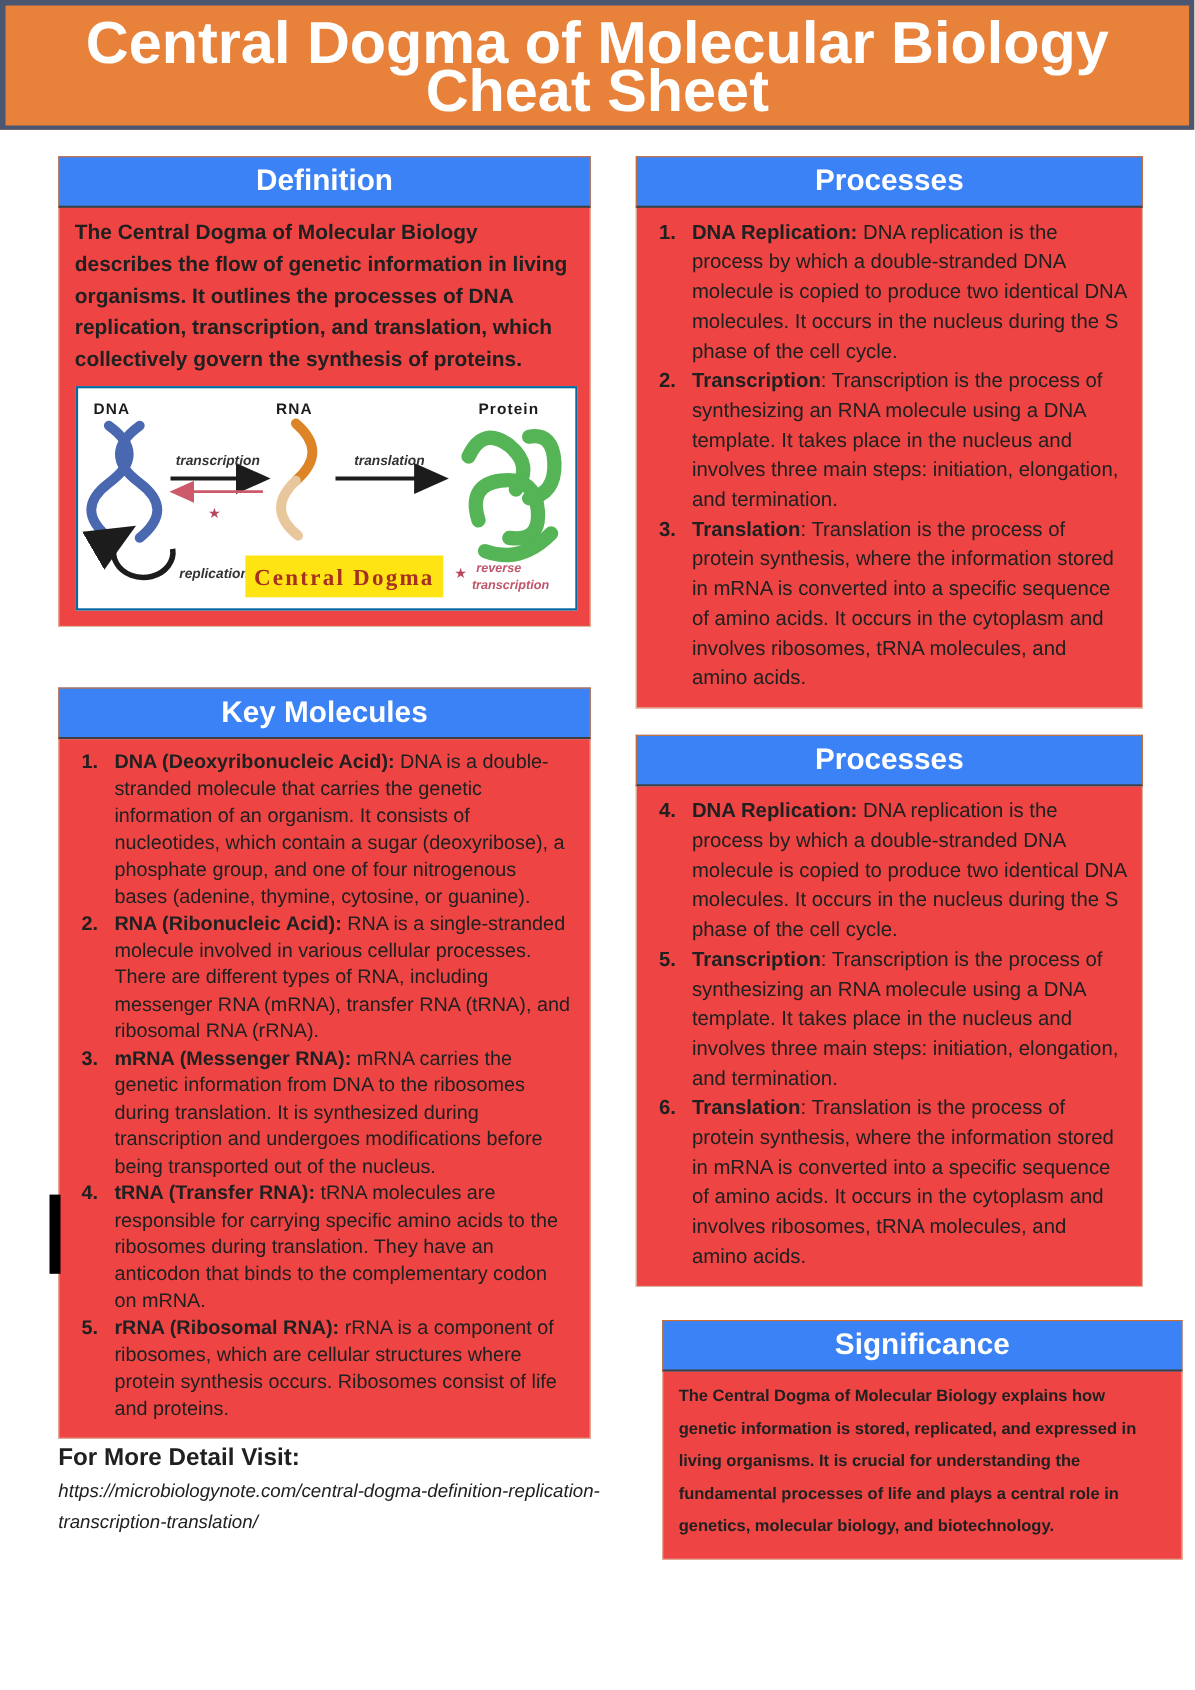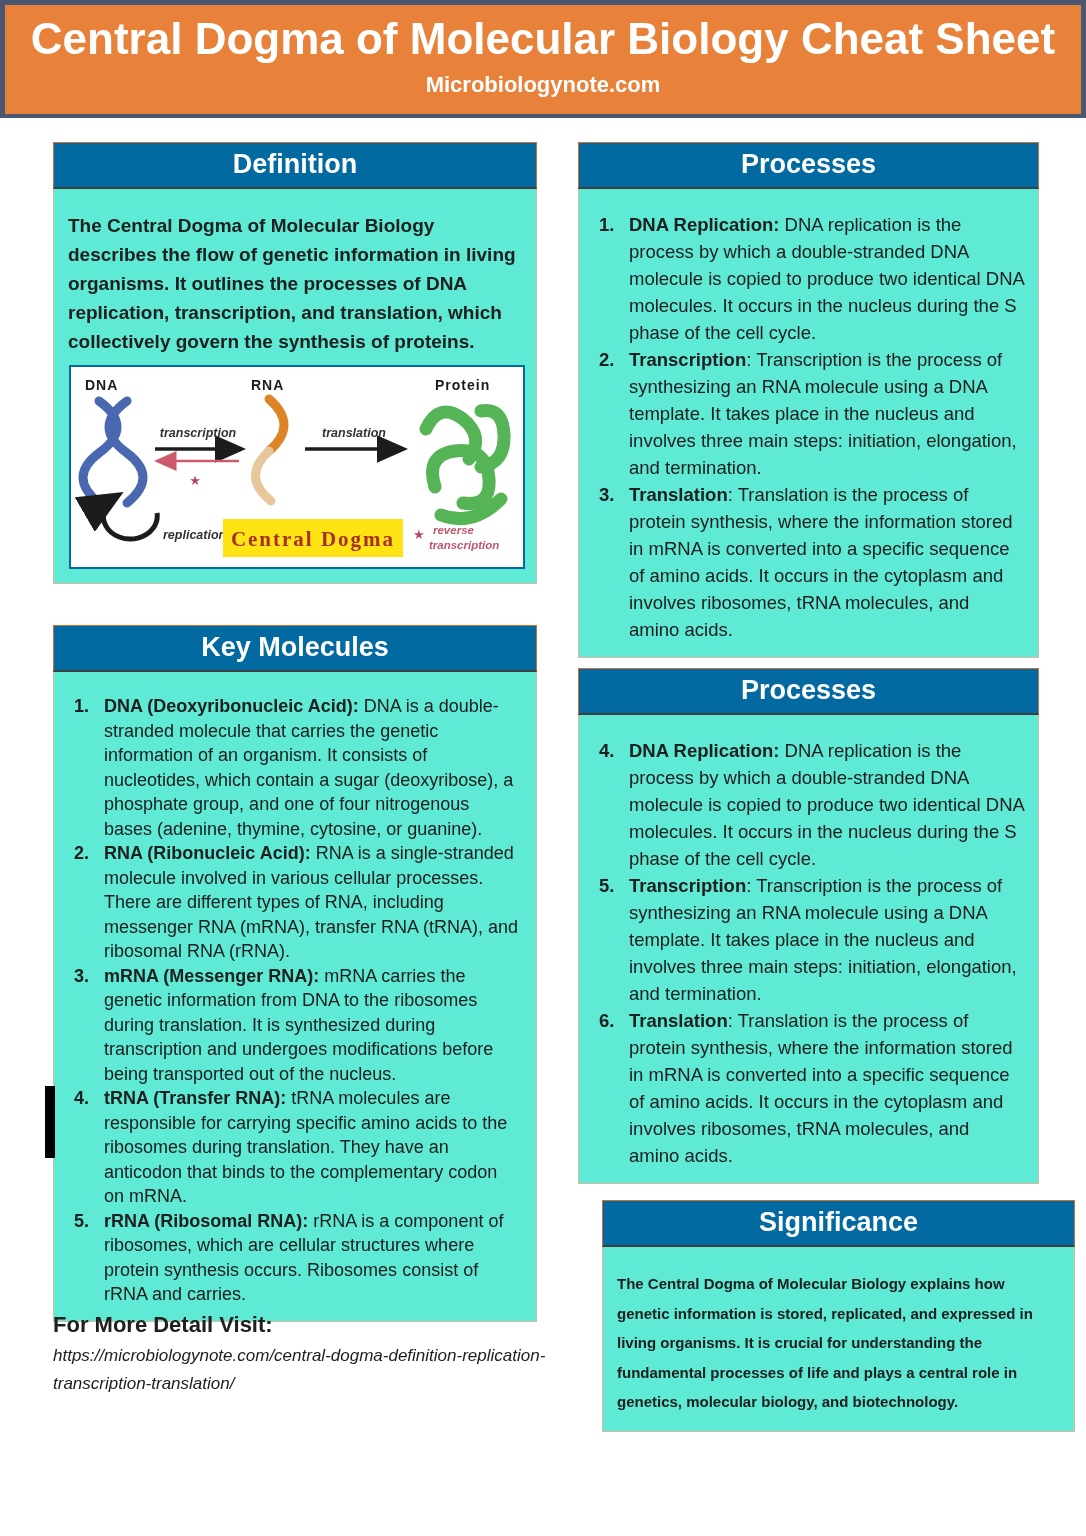--- a/index.html
+++ b/index.html
@@ -3,31 +3,31 @@
 <meta charset="utf-8">
 <style>
   html,body{margin:0;padding:0;background:#ffffff;}
   .page{position:relative;width:1086px;height:1536px;background:#ffffff;
         font-family:"Liberation Sans",sans-serif;color:#202020;overflow:hidden;}
 
   
   .banner{position:absolute;left:0;top:0;width:1086px;height:118px;
           background:#e8813a;border:5px solid #4b5671;border-bottom-width:4px;
           box-sizing:border-box;text-align:center;}
-  .banner-title{margin:0;padding-top:12px;font-size:44px;line-height:44px;
+  .banner-title{margin:0;padding-top:12px;font-size:54px;line-height:44px;
                 font-weight:bold;color:#ffffff;}
   .banner-subtitle{margin:0;padding-top:11px;font-size:22px;font-weight:bold;color:#ffffff;}
 
   
   .box{position:absolute;box-sizing:border-box;}
-  .box-header{background:#0369a1;border:1px solid #cf6f2f;border-bottom:2px solid #3f3f3f;
+  .box-header{background:#3b82f6;border:1px solid #cf6f2f;border-bottom:2px solid #3f3f3f;
               color:#ffffff;font-weight:bold;font-size:27px;text-align:center;
               padding:6px 0 7px 0;}
-  .box-body{background:#5eead4;border:1px solid #dcb89e;border-top:none;
-            padding:22px 14px 14px 14px;}
+  .box-body{background:#ef4444;border:1px solid #dcb89e;border-top:none;
+            padding:8px 14px 14px 14px;}
   .para{font-weight:bold;font-size:19px;line-height:29px;margin:0;}
 
   
   .li{display:flex;align-items:flex-start;}
   .num{flex:0 0 36px;padding-left:6px;font-weight:bold;box-sizing:border-box;}
   .itxt{flex:1;}
   .kmol .li{font-size:18px;line-height:24.5px;}
   .proc .li{font-size:18.5px;line-height:27px;}
 
   
@@ -129,21 +129,21 @@
         <div class="li">
           <span class="num">3.</span>
           <span class="itxt"><b>mRNA (Messenger RNA):</b><span> mRNA carries the genetic information from DNA to the ribosomes during translation. It is synthesized during transcription and undergoes modifications before being transported out of the nucleus.</span></span>
         </div>
         <div class="li">
           <span class="num">4.</span>
           <span class="itxt"><b>tRNA (Transfer RNA):</b><span> tRNA molecules are responsible for carrying specific amino acids to the ribosomes during translation. They have an anticodon that binds to the complementary codon on mRNA.</span></span>
         </div>
         <div class="li">
           <span class="num">5.</span>
-          <span class="itxt"><b>rRNA (Ribosomal RNA):</b><span> rRNA is a component of ribosomes, which are cellular structures where protein synthesis occurs. Ribosomes consist of rRNA and carries.</span></span>
+          <span class="itxt"><b>rRNA (Ribosomal RNA):</b><span> rRNA is a component of ribosomes, which are cellular structures where protein synthesis occurs. Ribosomes consist of life and proteins.</span></span>
         </div>
       </div>
   </div>
 
   <div class="box" style="left:578px;top:142px;width:461px;">
     <div class="box-header">Processes</div>
     <div class="box-body proc">
         <div class="li">
           <span class="num">1.</span>
           <span class="itxt"><b>DNA Replication:</b><span> DNA replication is the process by which a double-stranded DNA molecule is copied to produce two identical DNA molecules. It occurs in the nucleus during the S phase of the cell cycle.</span></span>

